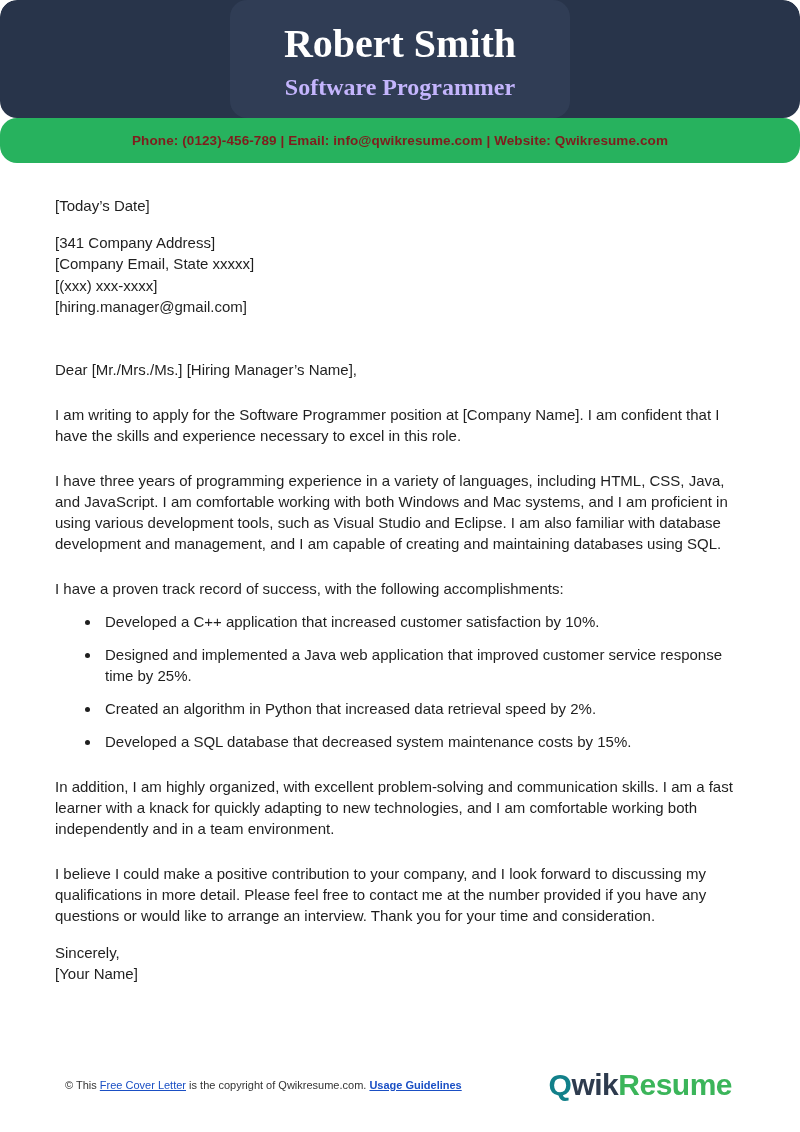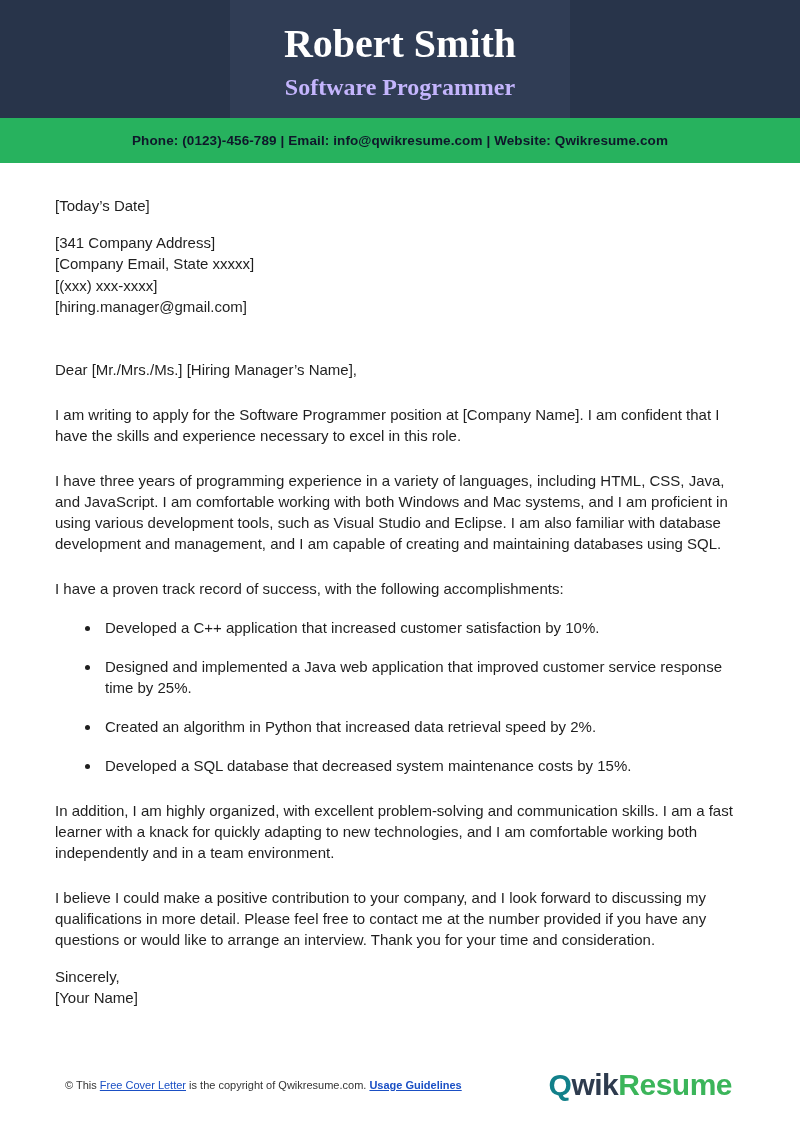--- a/index.html
+++ b/index.html
@@ -1,15 +1,15 @@
 <!DOCTYPE html>
 <html><head>
 <meta charset="utf-8">
 <style>
-  * { margin:0; padding:0; box-sizing:border-box; }
+  * { margin:0; padding:0; box-sizing:border-box;border-radius:17px; }
   html,body { background:#ffffff; }
   body {
     width:800px; height:1132px;
     font-family:"Liberation Sans", sans-serif;
     color:#222222;
     position:relative;
     overflow:hidden;
   }
   .page { width:800px; height:1132px; position:relative; background:#ffffff; }
 
@@ -36,38 +36,38 @@
     margin-top:8px; white-space:nowrap;
   }
 
   
   .contact-bar {
     background:#27b25e;
     height:45px;
     display:flex; align-items:center; justify-content:center;
   }
   .contact-bar-text {
-    font-size:13.5px; font-weight:700; color:#0f172a;
+    font-size:13.5px; font-weight:700; color:#7f1d1d;
     letter-spacing:0.1px;
   }
 
   
   .letter {
     padding:32px 55px 0 55px;
     font-size:15px; line-height:1.4; color:#1f1f1f;
   }
   .date-line { margin-bottom:16px; }
   .address-block { line-height:1.42; }
   .salutation { margin-top:42px; }
   .para { margin-top:24px; }
   .accomplishments {
     margin:8px 0 0 28px;
     padding-left:18px;
   }
-  .accomplishments li { margin-top:18px; padding-left:4px; }
+  .accomplishments li { margin-top:12px; padding-left:4px; }
   .signoff-block { margin-top:16px; }
 
   
   .footer {
     position:absolute; left:0; right:0; bottom:30px;
     display:flex; align-items:center; justify-content:space-between;
     padding:0 68px 0 65px;
   }
   .footer-text { font-size:11px; color:#333333; }
   .footer-link { color:#1a4fc4; text-decoration:underline; cursor:pointer; }

